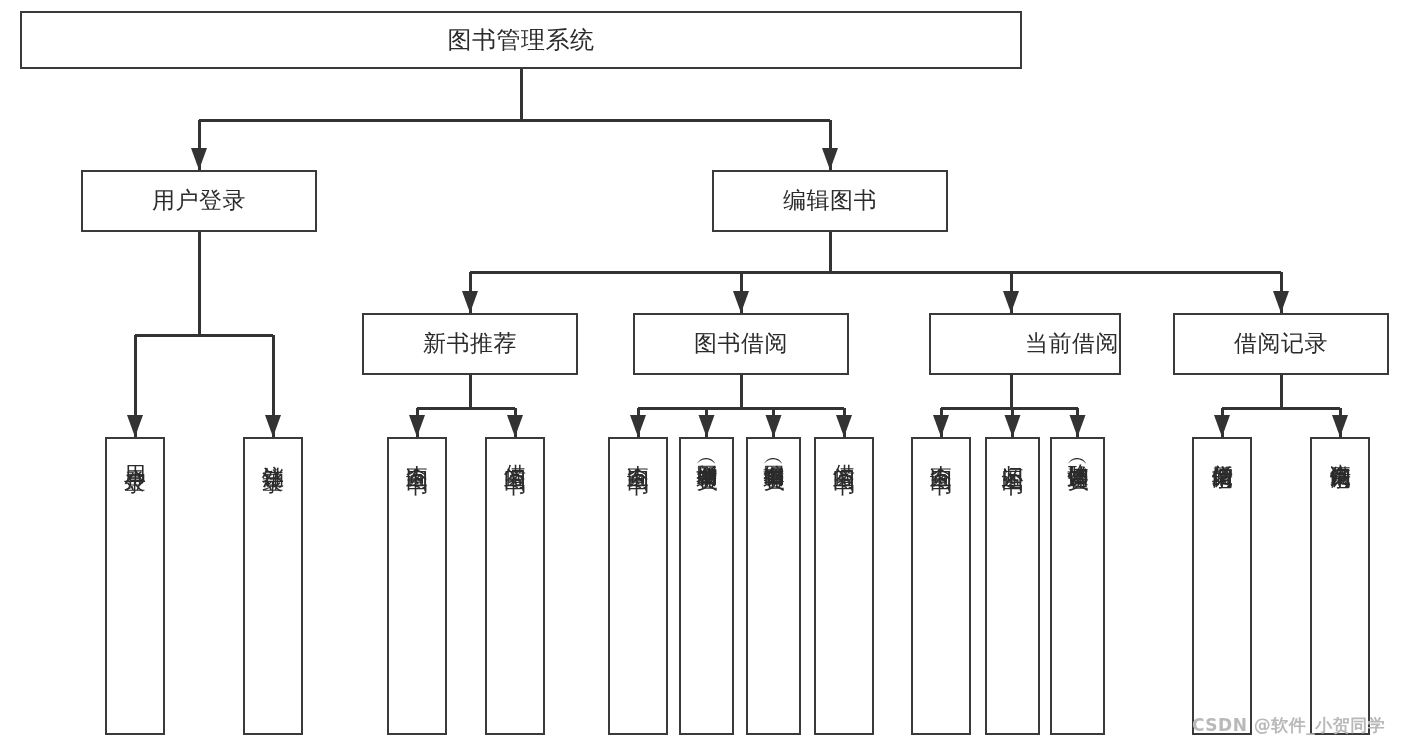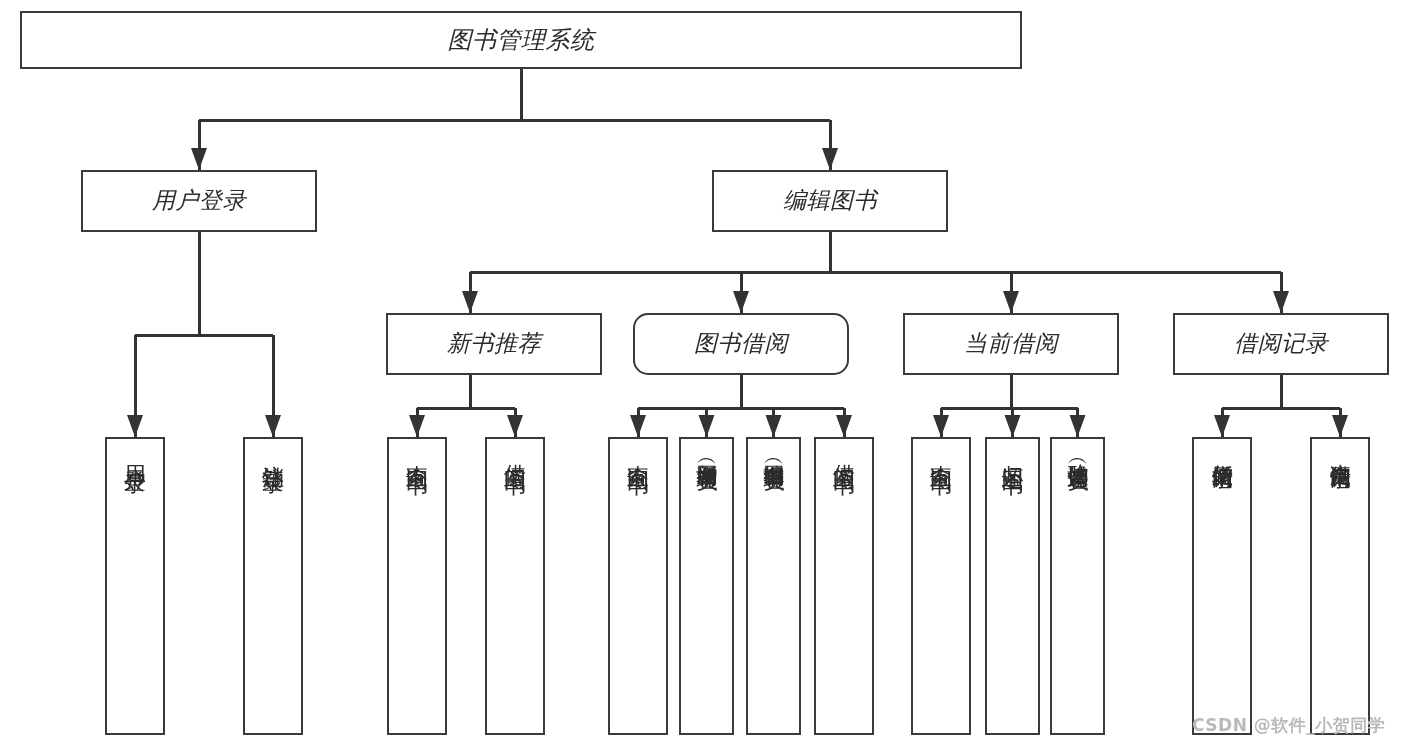--- a/index.html
+++ b/index.html
@@ -40,21 +40,20 @@
     color: #2b2b2b;
     line-height: 1.18;
     text-align: center;
     letter-spacing: 0.5px;
     white-space: nowrap;
   }
   
   .node.horiz .node-label {
     font-size: 23px;
     writing-mode: horizontal-tb;
-    font-style: italic;
   }
   .node.root .node-label {
     font-size: 24px;
   }
   
   .node.vert {
     align-items: flex-start;
     justify-content: center;
     padding-top: 8px;
   }
@@ -147,27 +146,27 @@
     <span class="node-label">图书管理系统</span>
   </div>
 
   <div class="node horiz" style="left: 81px; top: 170px; width: 236px; height: 62px;">
     <span class="node-label">用户登录</span>
   </div>
   <div class="node horiz" style="left: 712px; top: 170px; width: 236px; height: 62px;">
     <span class="node-label">编辑图书</span>
   </div>
 
-  <div class="node horiz" style="left: 362px; top: 313px; width: 216px; height: 62px; margin-left: 24px;">
+  <div class="node horiz" style="left: 362px; top: 313px; width: 216px; height: 62px;">
     <span class="node-label">新书推荐</span>
   </div>
-  <div class="node horiz" style="left: 633px; top: 313px; width: 216px; height: 62px; border-radius: 15px;">
+  <div class="node horiz" style="left: 633px; top: 313px; width: 216px; height: 62px;">
     <span class="node-label">图书借阅</span>
   </div>
-  <div class="node horiz" style="left: 903px; top: 313px; width: 216px; height: 62px;">
+  <div class="node horiz" style="left: 929px; top: 313px; width: 192px; height: 62px; justify-content: flex-end;">
     <span class="node-label">当前借阅</span>
   </div>
   <div class="node horiz" style="left: 1173px; top: 313px; width: 216px; height: 62px;">
     <span class="node-label">借阅记录</span>
   </div>
 
   <div class="node vert" style="left: 105px; top: 437px; width: 60px; height: 298px;">
     <span class="node-label">用户登录</span>
   </div>
   <div class="node vert" style="left: 243px; top: 437px; width: 60px; height: 298px;">

